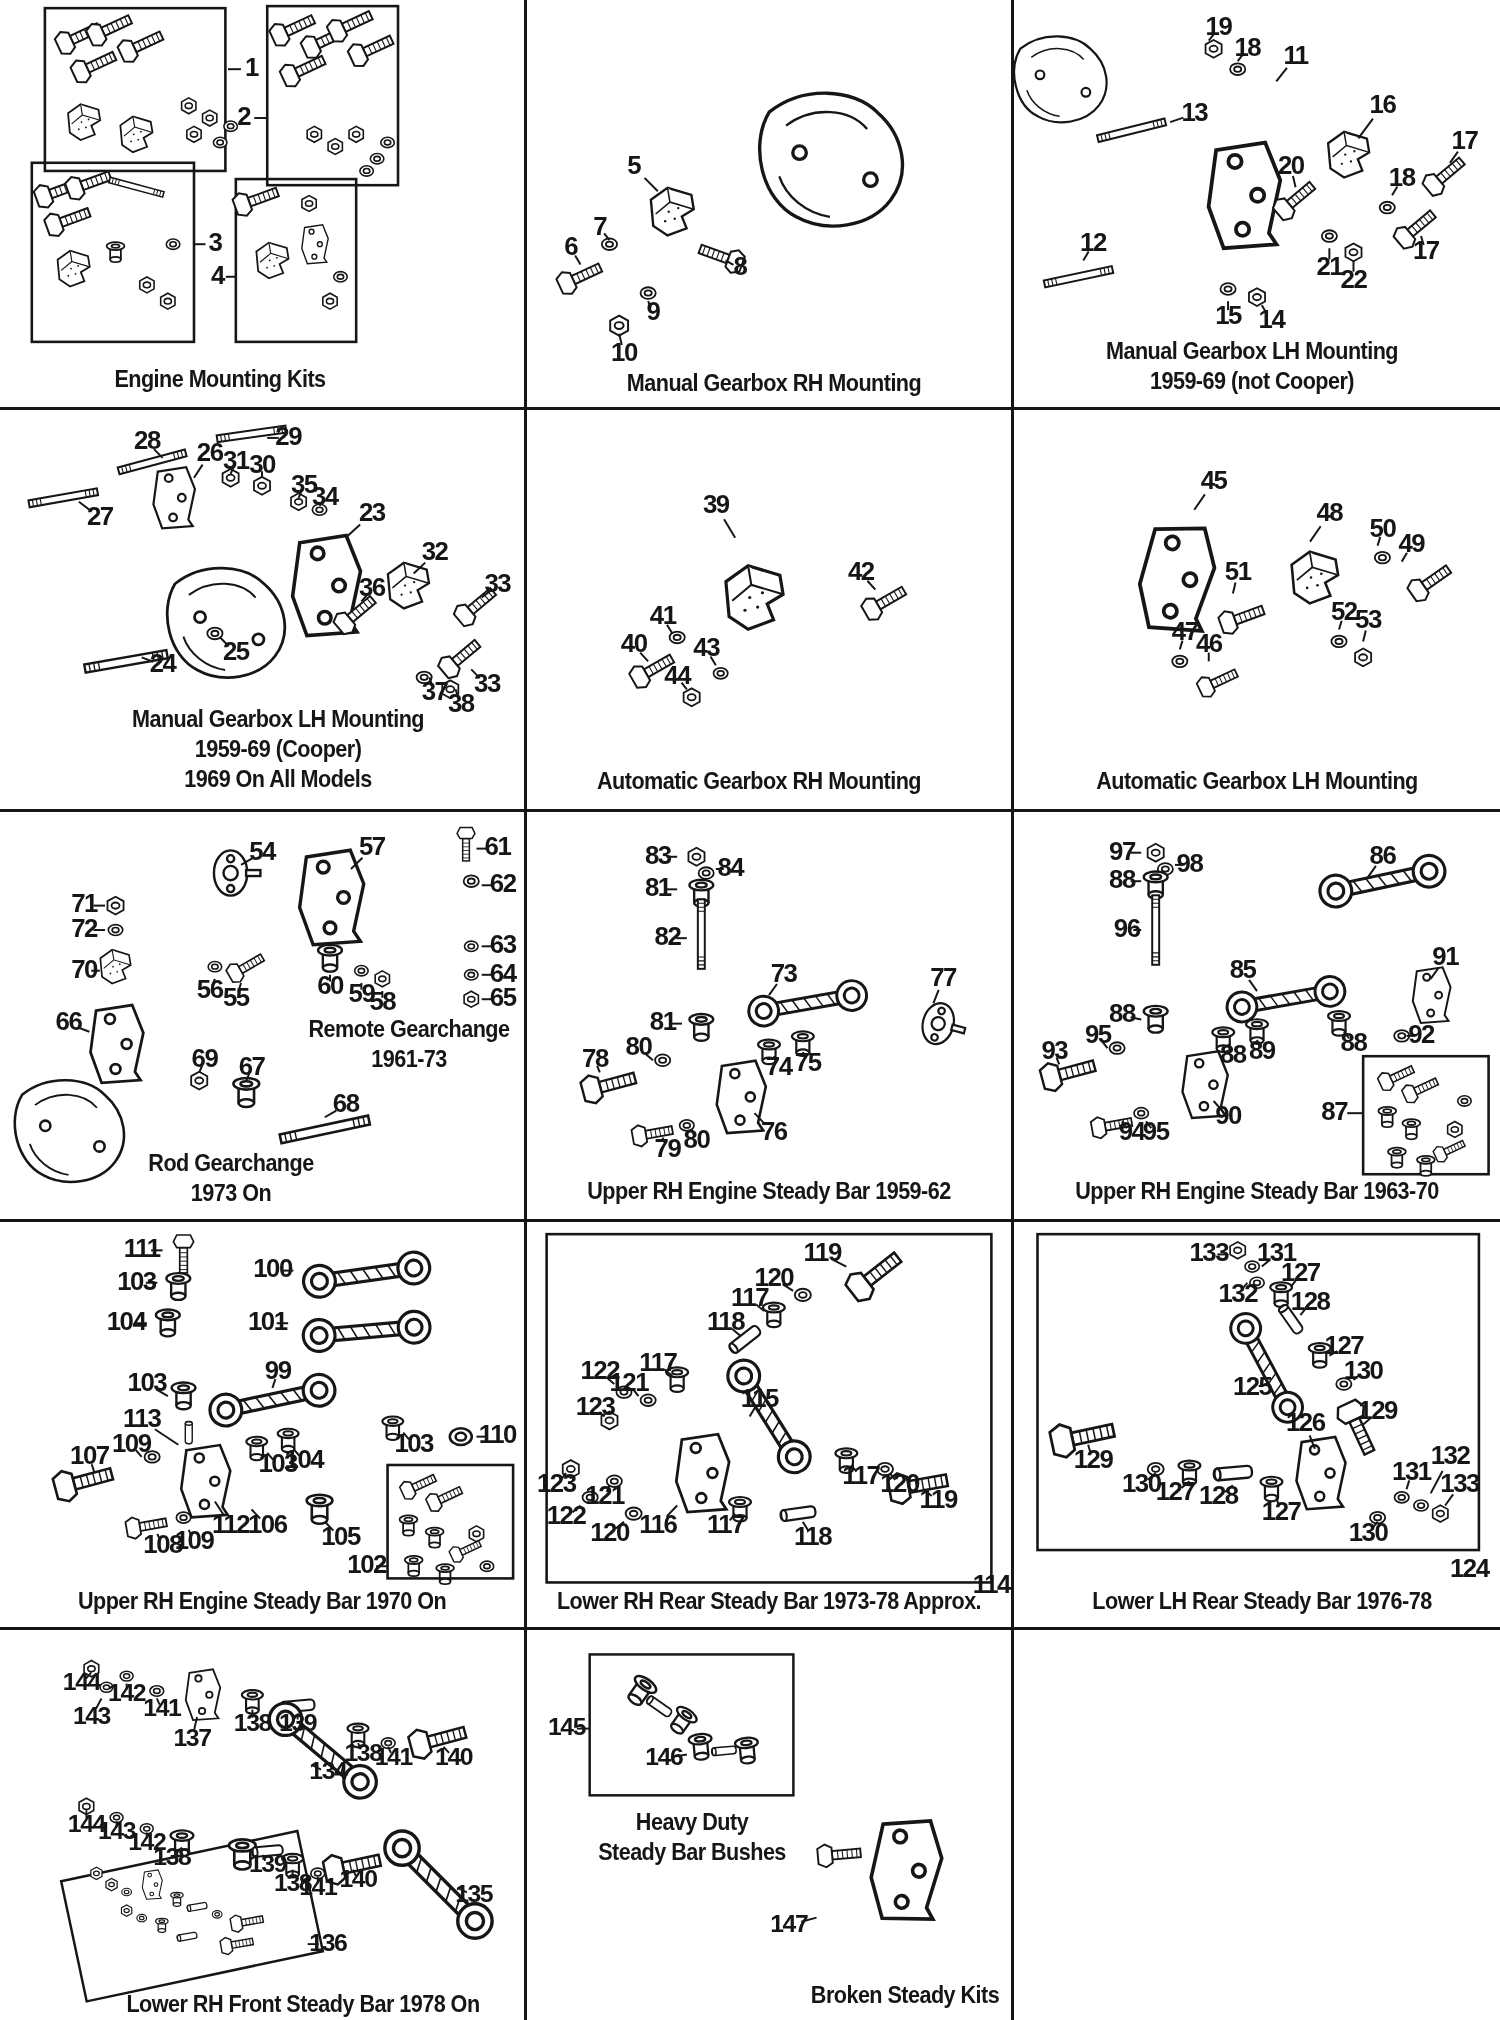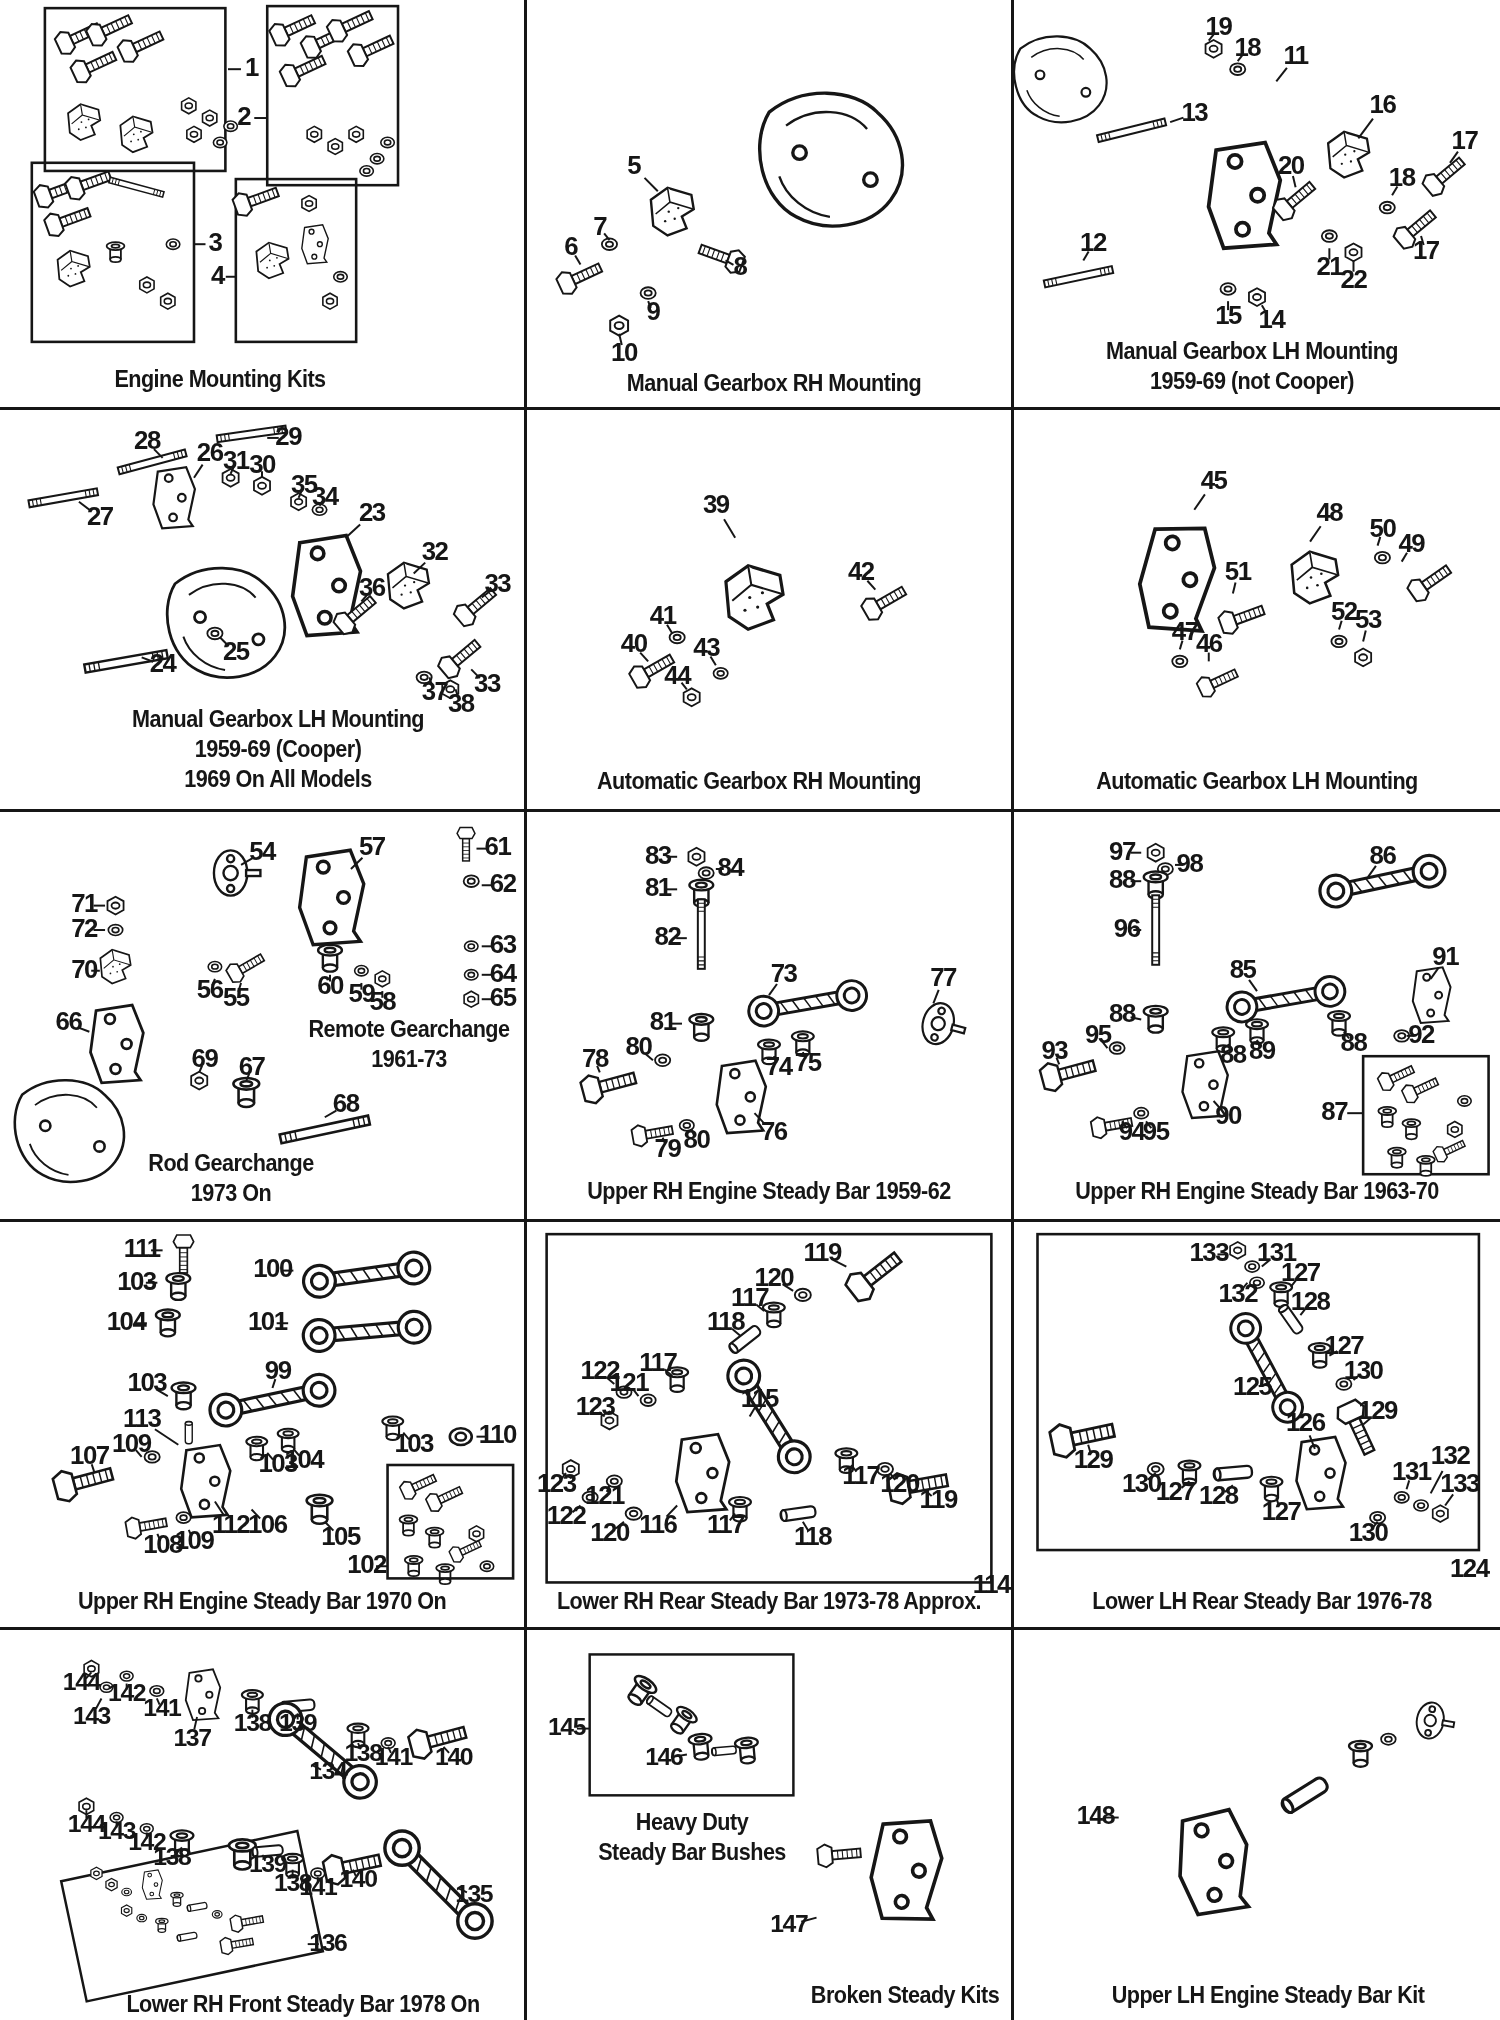--- a/index.html
+++ b/index.html
@@ -839,27 +839,13 @@
         <text x="253.24" y="300.3" text-anchor="middle" dominant-baseline="middle" class="callout">147</text>
       </svg>
       <div class="caption" style="left: 31%; top: 53%;">
         <div>Heavy Duty</div>
         <div>Steady Bar Bushes</div>
       </div>
       <div class="caption" style="left: 77%; top: 93.5%;">
         <div>Broken Steady Kits</div>
       </div>
     </div>
-    <div class="cell">
-      <svg viewBox="0 0 486 390">
-        <use href="#p-bracket" transform="translate(184.68 234) rotate(-5) scale(1.9)"></use>
-        <use href="#p-rod" transform="translate(281.88 163.8) rotate(-32) scale(1.6)"></use>
-        <use href="#p-bush" transform="translate(340.2 120.9) rotate(0) scale(1.2)"></use>
-        <use href="#p-plate" transform="translate(413.1 85.8) rotate(10) scale(1)"></use>
-        <use href="#p-washer" transform="translate(369.36 105.3) rotate(0) scale(0.9)"></use>
-        <line x1="74.11500000000001" y1="187.2" x2="87.48" y2="187.2" class="leader"></line>
-        <text x="63.18" y="187.2" text-anchor="middle" dominant-baseline="middle" class="callout">148</text>
-      </svg>
-      <div class="caption" style="left: 50%; top: 93.5%;">
-        <div>Upper LH Engine Steady Bar Kit</div>
-      </div>
-    </div>
   </div>
 
 </body></html>

